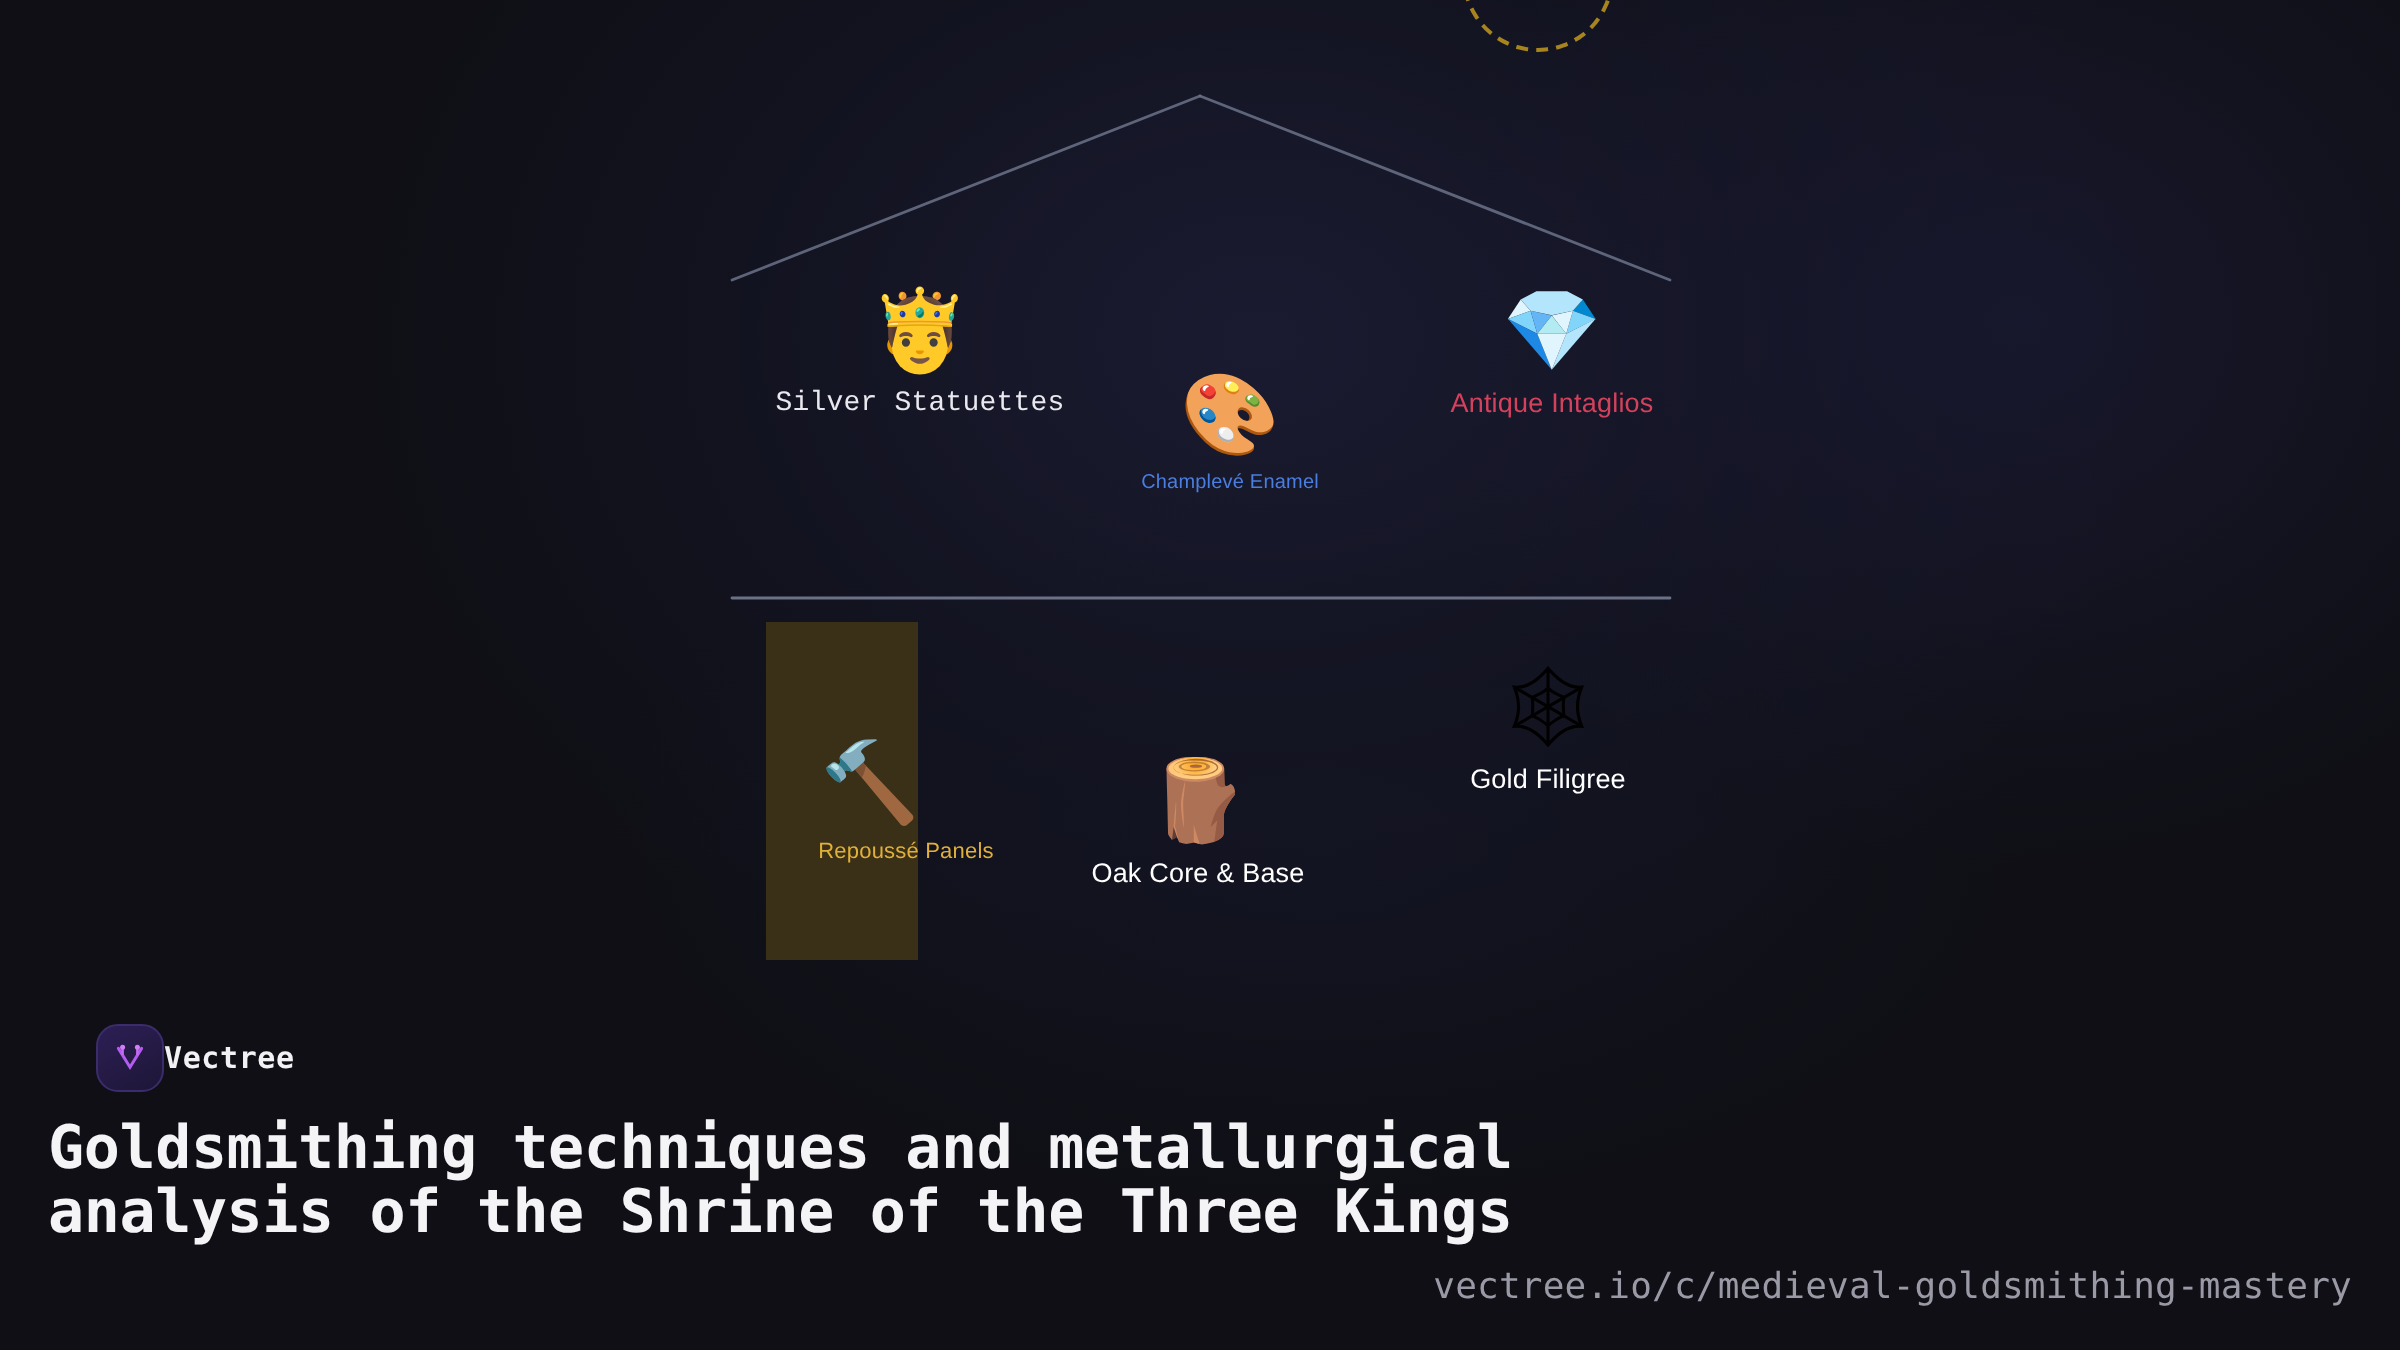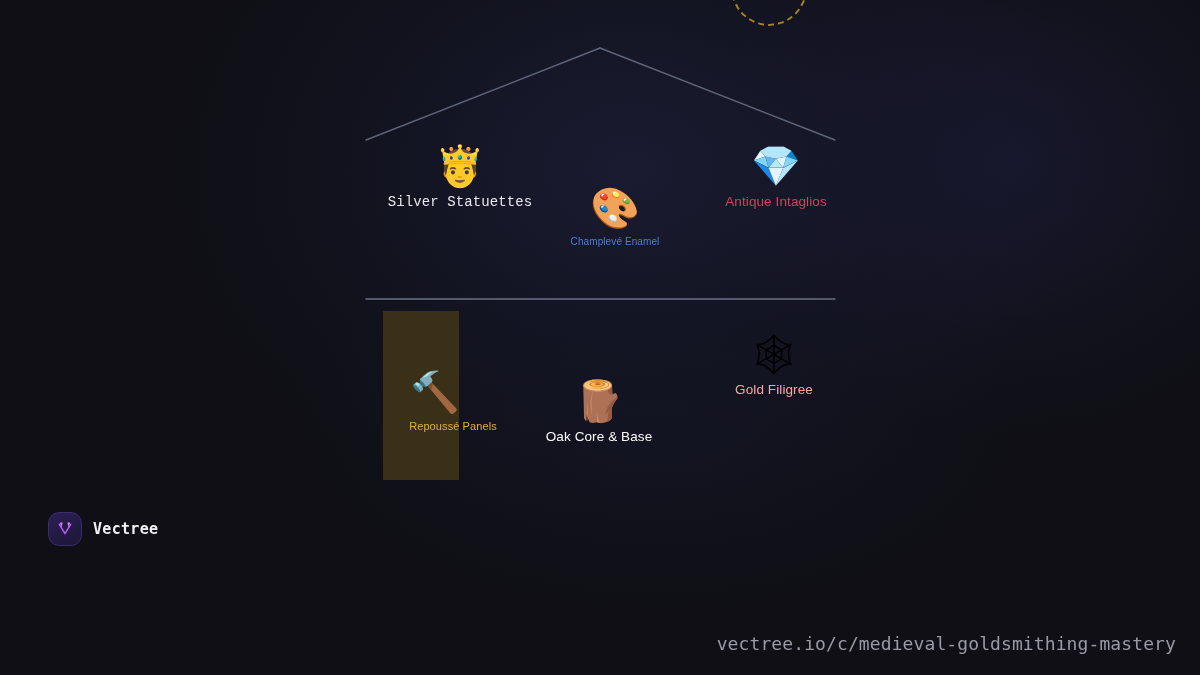--- a/index.html
+++ b/index.html
@@ -88,21 +88,20 @@
   
   #footer {
     position:absolute;
     left:0; right:0; bottom:0;
     height:185px;
     padding:22px 24px 16px 24px;
   }
   #brand-row {
     display:flex;
     align-items:center;
-    gap:11px;
     height:34px;
     padding-left:24px;
   }
   #brand-mark {
     width:34px; height:34px;
     border-radius:11px;
     background:linear-gradient(150deg,#2c1f55 0%,#241a44 55%,#1d1638 100%);
     border:1px solid #3b2c6b;
     display:flex; align-items:center; justify-content:center;
     flex:0 0 auto;
@@ -169,37 +168,38 @@
       <div class="node" style="left: 435px; top: 368px;">
         <div class="node-icon">🔨</div>
         <div class="node-label" style="color: rgb(224, 177, 58); font-size: 11px; margin-left: 36px;">Repoussé Panels</div>
       </div>
       <div class="node" style="left: 599px; top: 377px;">
         <div class="node-icon">🪵</div>
         <div class="node-label" style="color: #ffffff; font-size: 13.5px;">Oak Core &amp; Base</div>
       </div>
       <div class="node" style="left: 774px; top: 330px;">
         <div class="node-icon">🕸</div>
-        <div class="node-label" style="color: #fca5a5; font-size: 13.5px;">Gold Filigree</div>
+        <div class="node-label" style="color: #ffffff; font-size: 13.5px;">Gold Filigree</div>
       </div>
     </div>
 
 </div>
 
 <div id="footer">
 
   <div id="brand-row">
     <div id="brand-mark">
       <svg width="20" height="20" viewBox="0 0 20 20" xmlns="http://www.w3.org/2000/svg">
         <path d="M4.2 5.2 L10 14.6 L15.8 5.2" fill="none" stroke="#b45cf0" stroke-width="1.5" stroke-linecap="round"></path>
         <path d="M6.3 5.0 L6.3 8.0" fill="none" stroke="#c06bf0" stroke-width="1.3" stroke-linecap="round"></path>
         <path d="M13.7 5.0 L13.7 8.0" fill="none" stroke="#c06bf0" stroke-width="1.3" stroke-linecap="round"></path>
         <circle cx="6.3" cy="4.6" r="1.25" fill="#d27ef5"></circle>
         <circle cx="13.7" cy="4.6" r="1.25" fill="#d27ef5"></circle>
       </svg>
     </div>
     <span id="brand-name">Vectree</span>
   </div>
 
+  <h1 id="page-title">Goldsmithing techniques and metallurgical analysis of the Shrine of the Three Kings</h1>
 
   <div id="site-url">vectree.io/c/medieval-goldsmithing-mastery</div>
 
 </div>
 
 </body></html>

